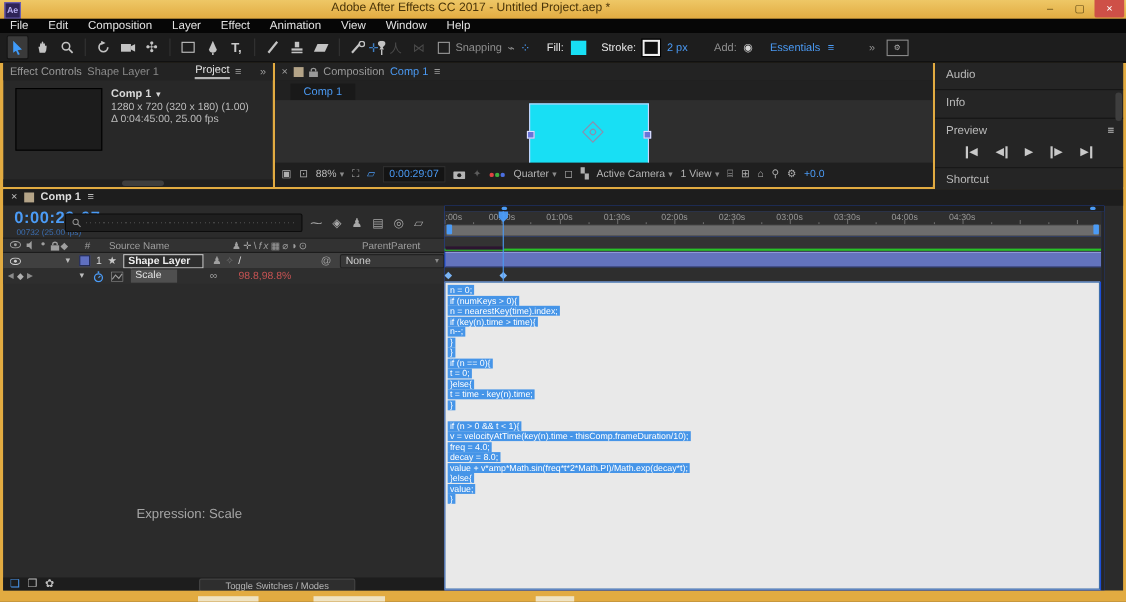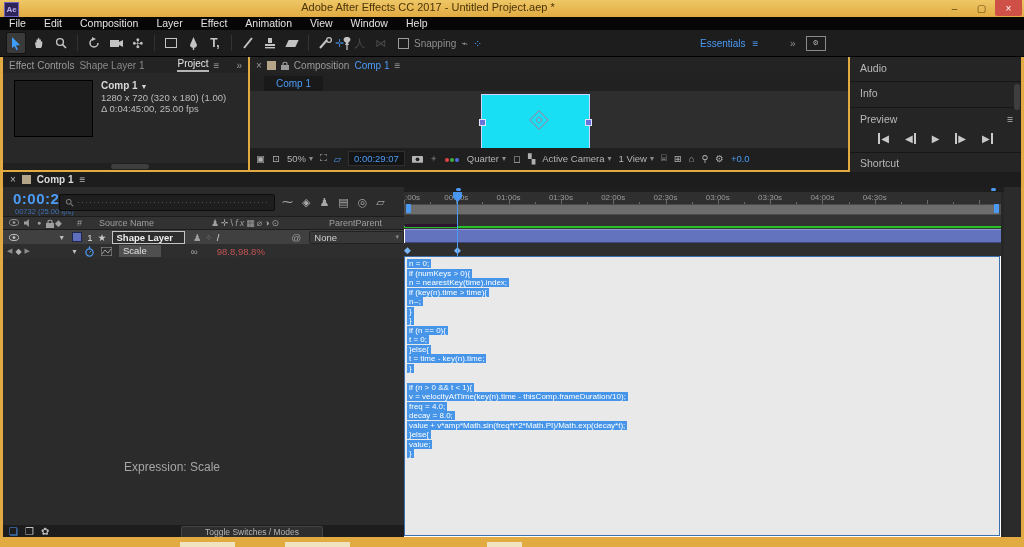--- a/index.html
+++ b/index.html
@@ -105,21 +105,21 @@
   .name-box{border:1px solid #c4c4c4;background:#2d2d2d;color:#efefef;font-weight:bold;padding:0 4px;height:11px;line-height:11px;}
   .scale-box{background:#4f4f4f;color:#e2e2e2;padding:0 14px 0 4px;height:12px;line-height:12px;}
   .parent-dd{width:86px;height:11px;background:#383838;border:1px solid #222;border-radius:2px;color:#cfcfcf;
     display:flex;align-items:center;justify-content:space-between;padding:0 4px;}
   .chip{width:8px;height:8px;background:#5f6fc0;border:1px solid #20264a;}
   .expr-label{left:121px;top:273px;color:#a5a5a5;font-size:12px;}
   .tl-foot{left:0;top:338px;width:401px;height:12px;background:#1d1d1d;display:flex;align-items:center;gap:7px;padding:0 6px;box-sizing:border-box;}
   .toggle-btn{position:absolute;left:178px;top:1px;width:140px;height:10px;background:#2e2e2e;border:1px solid #444;
     border-radius:2px;color:#b5b5b5;font-size:8.5px;display:flex;align-items:center;justify-content:center;}
 
-  .tl-right{left:401px;top:15px;width:600px;height:350px;background:#ffffff;overflow:hidden;}
+  .tl-right{left:401px;top:15px;width:600px;height:350px;background:#1d4ed8;overflow:hidden;}
   .mini-strip{left:0;top:0;width:100%;height:5px;background:#1e1e1e;}
   .mini-strip .dotl{position:absolute;left:52px;top:1px;width:5px;height:3px;background:#4b9bf5;border-radius:2px;}
   .mini-strip .dotr{position:absolute;right:8px;top:1px;width:5px;height:3px;background:#4b9bf5;border-radius:2px;}
   .ruler{left:0;top:5px;width:597px;height:12px;background:#2f2f2f;border-bottom:1px solid #1a1a1a;overflow:hidden;}
   .rlabel{position:absolute;top:1px;color:#9a9a9a;font-size:8px;}
   .rtick{position:absolute;bottom:0;width:1px;height:3px;background:#6a6a6a;}
   .workarea{left:0;top:17px;width:597px;height:11px;background:#4a4a4a;}
   .workbar{position:absolute;left:2px;top:1px;width:593px;height:9px;background:#6d6d6d;}
   .wcap{position:absolute;top:0;width:5px;height:9px;background:#4b9bf5;border-radius:1px;}
   .cacherow{left:0;top:28px;width:597px;height:14px;background:#333;}
@@ -244,20 +244,29 @@
     <span class="axis-ico">⋈</span>
   </div>
 
   <div class="abs row" style="left:398px;top:0;height:26px;gap:5px">
     <span class="chk"></span>
     <span class="dim">Snapping</span>
     <span class="dim" style="font-size:11px">⌁</span>
     <span class="blue" style="font-size:11px">⁘</span>
   </div>
 
+  <div class="abs row" style="left:497px;top:0;height:26px;gap:6px">
+    <span style="color:#e8e8e8">Fill:</span>
+    <span class="swatch-fill" id="fill-swatch" style="background: rgb(24, 223, 244);"></span>
+    <span style="color:#e8e8e8;margin-left:8px">Stroke:</span>
+    <span class="swatch-stroke"></span>
+    <span class="blue">2 px</span>
+    <span class="dim" style="margin-left:18px">Add:</span>
+    <span style="color:#d5d5d5">◉</span>
+  </div>
 
   <div class="abs row" style="left:700px;top:0;height:26px;gap:7px">
     <span class="blue">Essentials</span>
     <span class="blue">≡</span>
   </div>
 
   <div class="abs row" style="left:790px;top:0;height:26px;gap:10px">
     <span class="dim">»</span>
     <span class="ico" style="width:18px;height:13px;border:1px solid #8a8a8a;font-size:7px">⚙</span>
   </div>
@@ -304,21 +313,21 @@
     <div class="comprect">
       <div class="handle" style="left:-3px;top:24px"></div>
       <div class="handle" style="right:-3px;top:24px"></div>
       <div class="anchor"></div>
     </div>
   </div>
   <div class="abs viewbar">
     <span class="ico">▣</span>
     <span class="ico">⊡</span>
     <span class="ddw">
-      <span>50%</span>
+      <span>88%</span>
         <span class="car">▾</span>
     </span>
     <span class="ico">⛶</span>
     <span class="ico blue">▱</span>
     <span class="tc-box">0:00:29:07</span>
     <svg width="11" height="9" viewBox="0 0 13 10">
         <rect x="0" y="2" width="13" height="8" rx="1" fill="#b5b5b5"></rect>
         <circle cx="6.5" cy="6" r="2.2" fill="#1f1f1f"></circle>
       </svg>
     <span class="ico" style="color:#5c5c5c">✦</span>

